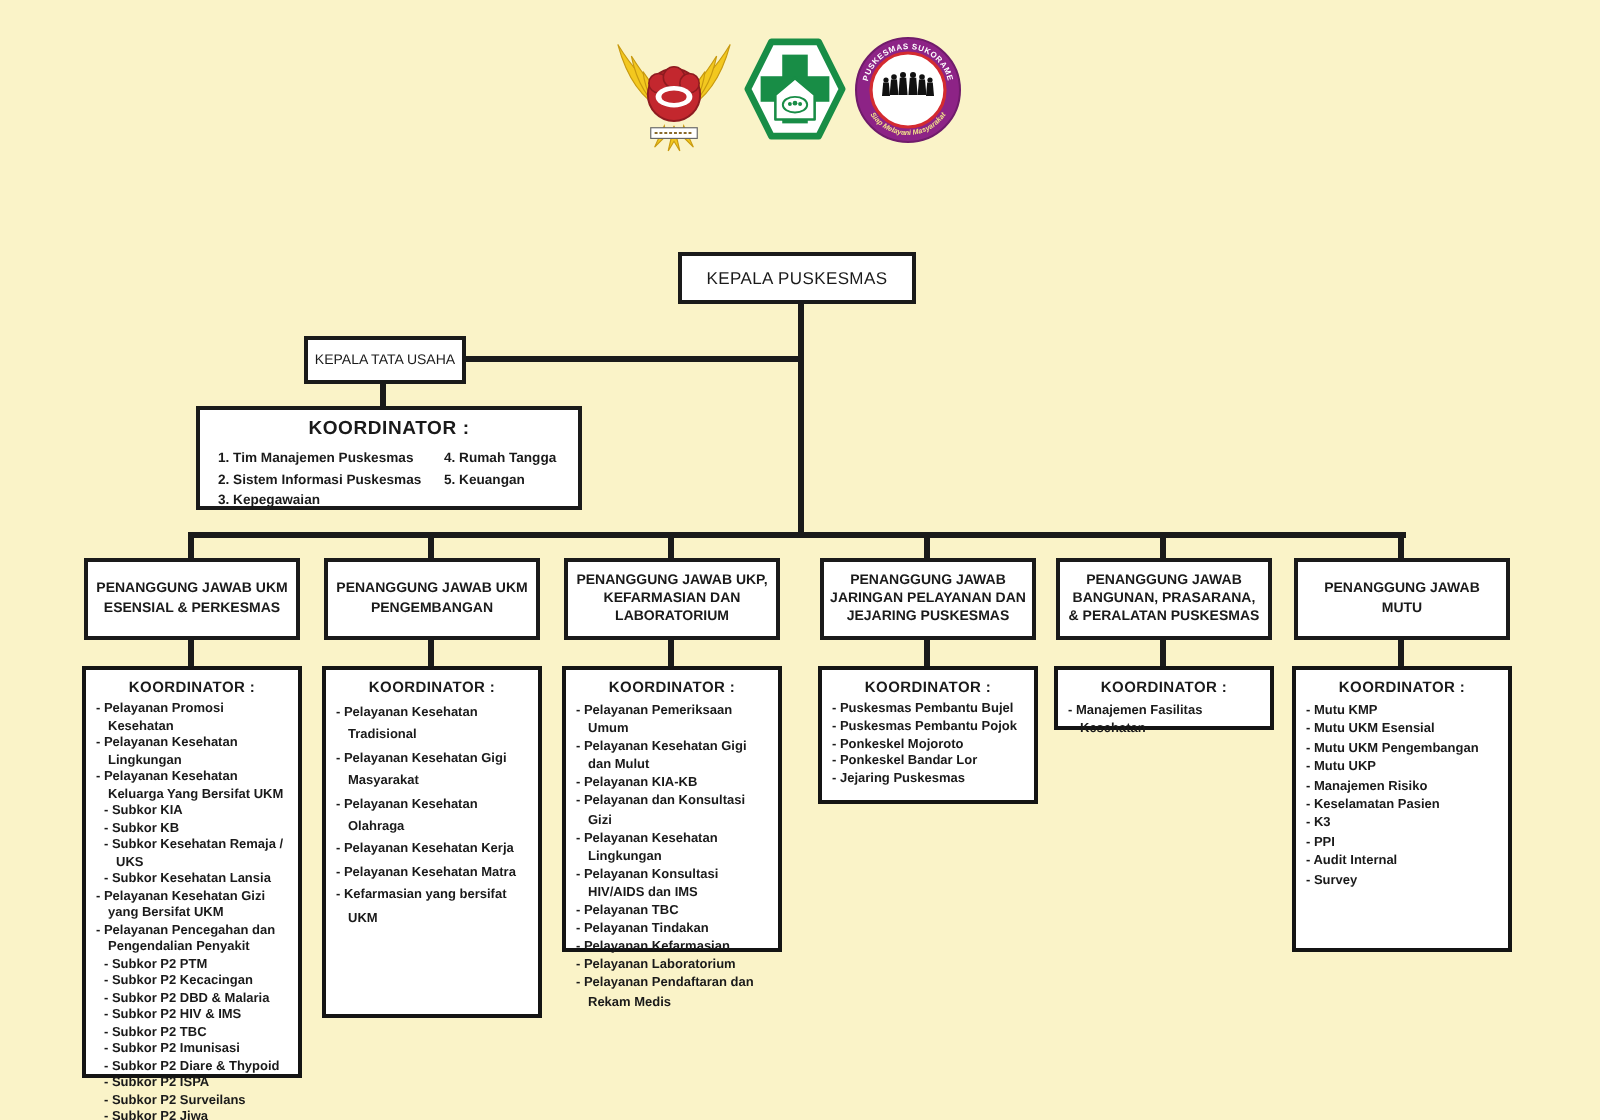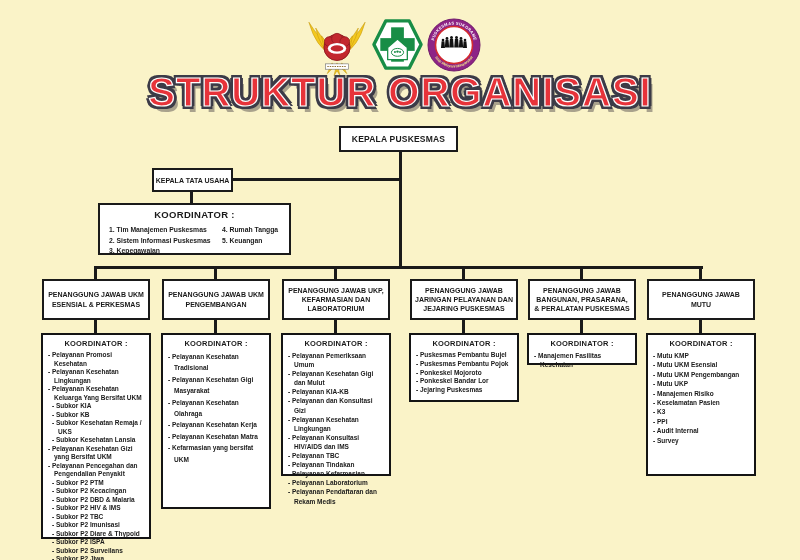--- a/index.html
+++ b/index.html
@@ -22,21 +22,21 @@
     -webkit-text-stroke:1.2px #ffffff;
     text-shadow:
       -2.6px -2.6px 0 var(--title-outline), 2.6px -2.6px 0 var(--title-outline),
       -2.6px  2.6px 0 var(--title-outline), 2.6px  2.6px 0 var(--title-outline),
       -3.4px 0 0 var(--title-outline), 3.4px 0 0 var(--title-outline),
       0 -3.4px 0 var(--title-outline), 0 3.4px 0 var(--title-outline),
       4.5px 5.5px 0 var(--title-shadow);
   }
   .line{position:absolute;background:var(--ink)}
   .wbox{position:absolute;background:#fff;border:2px solid var(--ink);box-sizing:border-box;
-        display:flex;align-items:center;justify-content:center;text-align:center;font-weight:bold}
+        display:flex;align-items:center;justify-content:center;text-align:center;font-weight:normal}
   .kp-box{left:339px;top:126px;width:119px;height:26px;font-size:8.5px;letter-spacing:.2px}
   .ktu-box{left:152px;top:168px;width:81px;height:24px;font-size:7px}
   .tuko-box{position:absolute;left:98px;top:203px;width:193px;height:52px;background:#fff;
             border:2px solid var(--ink);box-sizing:border-box}
   .tuko-title{text-align:center;font-weight:bold;font-size:9.5px;margin-top:4px;letter-spacing:.3px}
   .tuko-col{position:absolute;top:20px;font-size:6.8px;font-weight:bold}
   .tuko-col div{line-height:10.5px;white-space:nowrap}
   .tuko-left{left:9px}
   .tuko-right{left:122px}
   .pjbox{position:absolute;top:279px;width:108px;height:41px;background:#fff;border:2px solid var(--ink);
@@ -123,21 +123,20 @@
         </g>
     </g>
     <text font-size="4" font-weight="bold" fill="#ffffff" letter-spacing=".3">
       <textPath href="#arcT" startOffset="50%" text-anchor="middle">PUSKESMAS SUKORAME</textPath>
     </text>
     <text font-size="3.6" font-weight="bold" font-style="italic" fill="#F3E48A">
       <textPath href="#arcB" startOffset="50%" text-anchor="middle">Siap Melayani Masyarakat</textPath>
     </text>
   </svg>
 
-  <div class="main-title">STRUKTUR ORGANISASI</div>
 
   <div class="line" style="left:399px;top:151px;width:3px;height:117px"></div>
   <div class="line" style="left:232px;top:178px;width:168px;height:3px"></div>
   <div class="line" style="left:190px;top:191px;width:3px;height:12px"></div>
   <div class="line" style="left:94px;top:266px;width:609px;height:3px"></div>
   <div class="line" style="left:94px;top:266px;width:3px;height:13px"></div>
   <div class="line" style="left:214px;top:266px;width:3px;height:13px"></div>
   <div class="line" style="left:334px;top:266px;width:3px;height:13px"></div>
   <div class="line" style="left:462px;top:266px;width:3px;height:13px"></div>
   <div class="line" style="left:580px;top:266px;width:3px;height:13px"></div>

